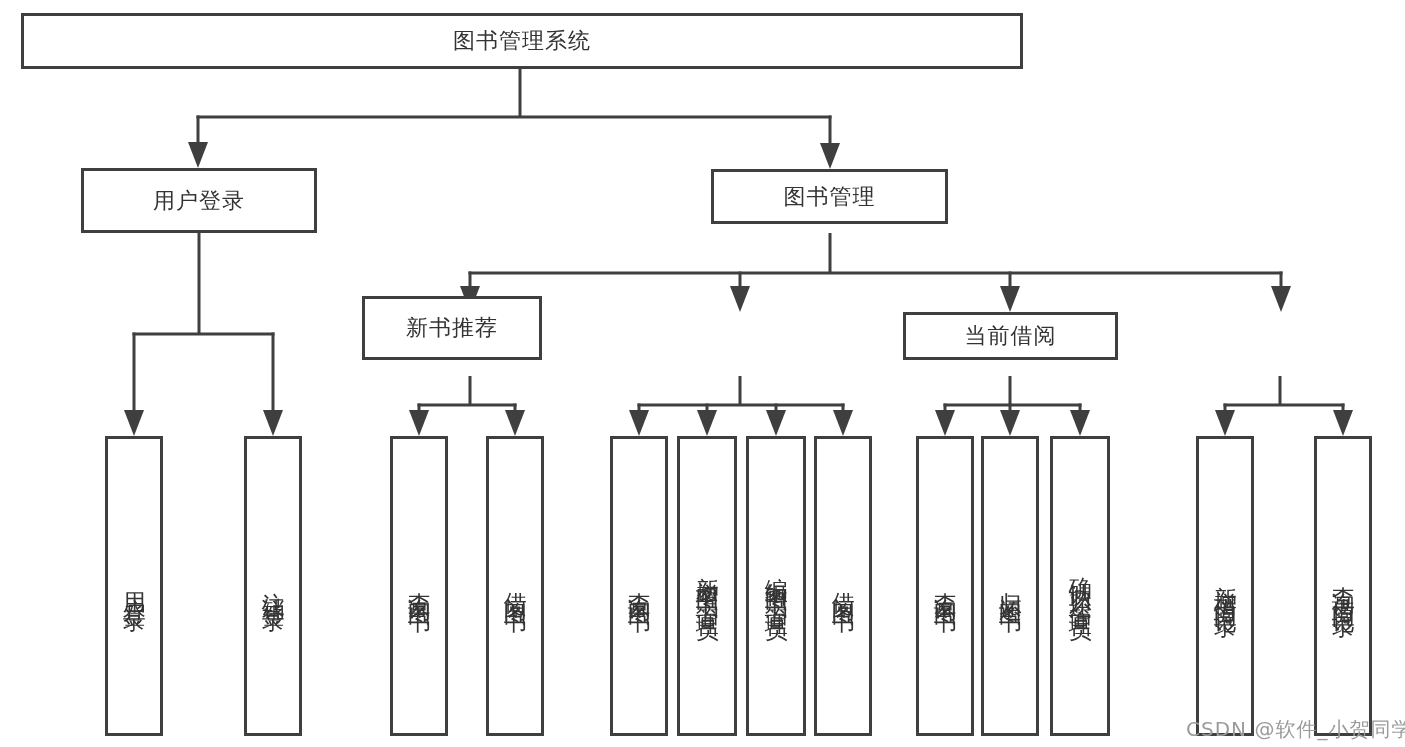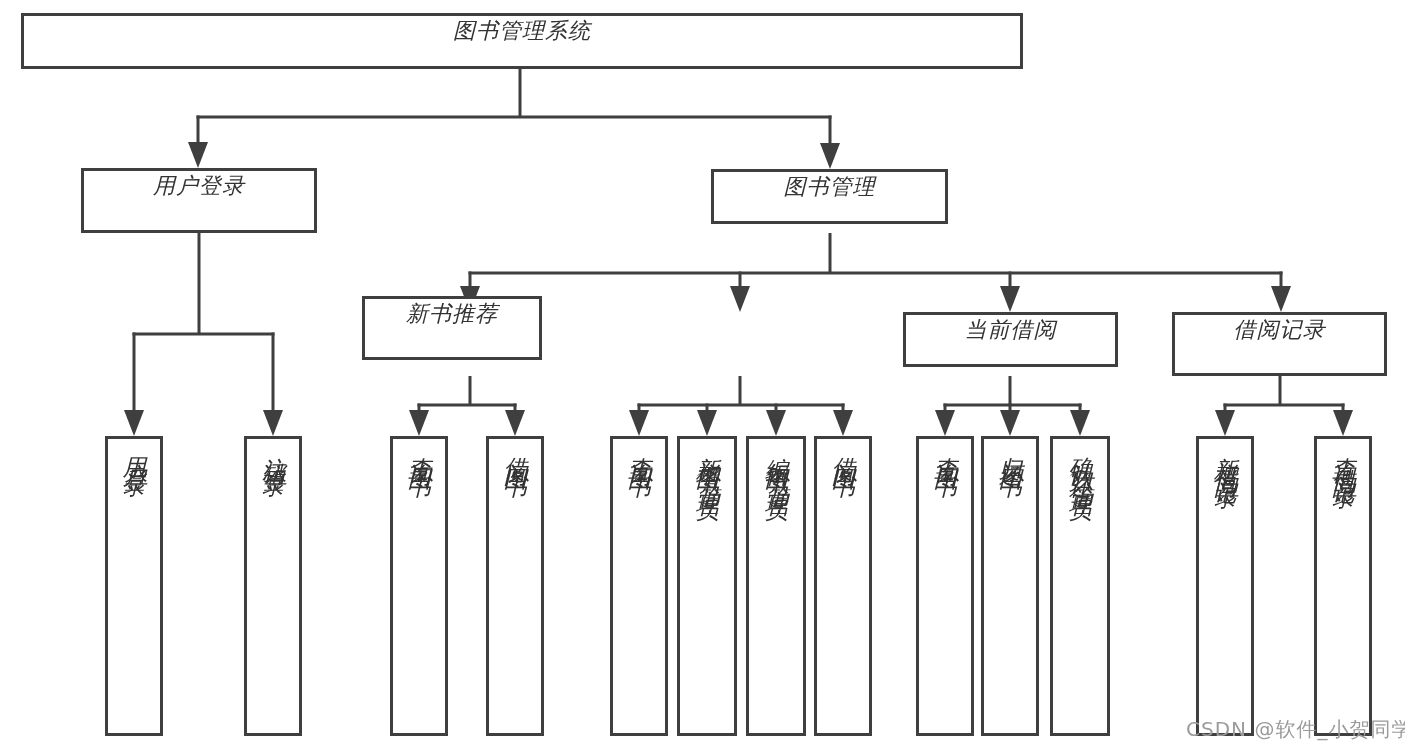--- a/index.html
+++ b/index.html
@@ -1,22 +1,22 @@
 <!DOCTYPE html>
 <html style="--line: #3f3f3f; --text: #333333; --wm: #9b9b9b; --bg: #ffffff;"><head>
 <meta charset="utf-8">
 <style>
   html,body{margin:0;padding:0;background:#fff;font-family:"DejaVu Sans","Liberation Sans",sans-serif;}
   .stage{position:relative;width:1405px;height:747px;background:var(--bg,#ffffff);overflow:hidden;}
   svg.connectors{position:absolute;left:0;top:0;width:1405px;height:747px;color:var(--line,#3f3f3f);}
   svg.connectors line{stroke:currentColor;stroke-width:3;}
   svg.connectors polygon{fill:currentColor;stroke:none;}
   .node{position:absolute;box-sizing:border-box;border:3px solid var(--line,#3f3f3f);
-        background:#fff;display:flex;align-items:flex-start;justify-content:center;
-        color:var(--text,#333333);font-style:italic;}
+        background:#fff;display:flex;align-items:center;justify-content:center;
+        color:var(--text,#333333);}
   .hbox span{font-size:22px;letter-spacing:1px;white-space:nowrap;}
   .vbox span{writing-mode:vertical-rl;text-orientation:mixed;font-size:23px;
              letter-spacing:6px;line-height:1.2;}
   .watermark{position:absolute;left:1186px;top:716px;z-index:5;
              color:var(--wm,#9b9b9b);font-size:20px;white-space:nowrap;letter-spacing:1px;}
 </style>
 </head>
 <body>
 
 <div class="stage">
@@ -90,25 +90,22 @@
   <div class="node hbox" style="left:81px;top:168px;width:236px;height:65px">
     <span>用户登录</span>
   </div>
   <div class="node hbox" style="left:711px;top:169px;width:237px;height:55px">
     <span>图书管理</span>
   </div>
 
   <div class="node hbox" style="left:362px;top:296px;width:180px;height:64px">
     <span>新书推荐</span>
   </div>
-  <div class="node hbox" style="left:903px;top:312px;width:215px;height:55px">
+  <div class="node hbox" style="left:903px;top:312px;width:215px;height:48px">
     <span>当前借阅</span>
-  </div>
-  <div class="node hbox" style="left:1172px;top:312px;width:215px;height:64px">
-    <span>借阅记录</span>
   </div>
 
   <div class="node vbox" style="left:105px;top:436px;width:58px;height:300px">
     <span>用户登录</span>
   </div>
   <div class="node vbox" style="left:244px;top:436px;width:58px;height:300px">
     <span>注销登录</span>
   </div>
 
   <div class="node vbox" style="left:390px;top:436px;width:58px;height:300px">

